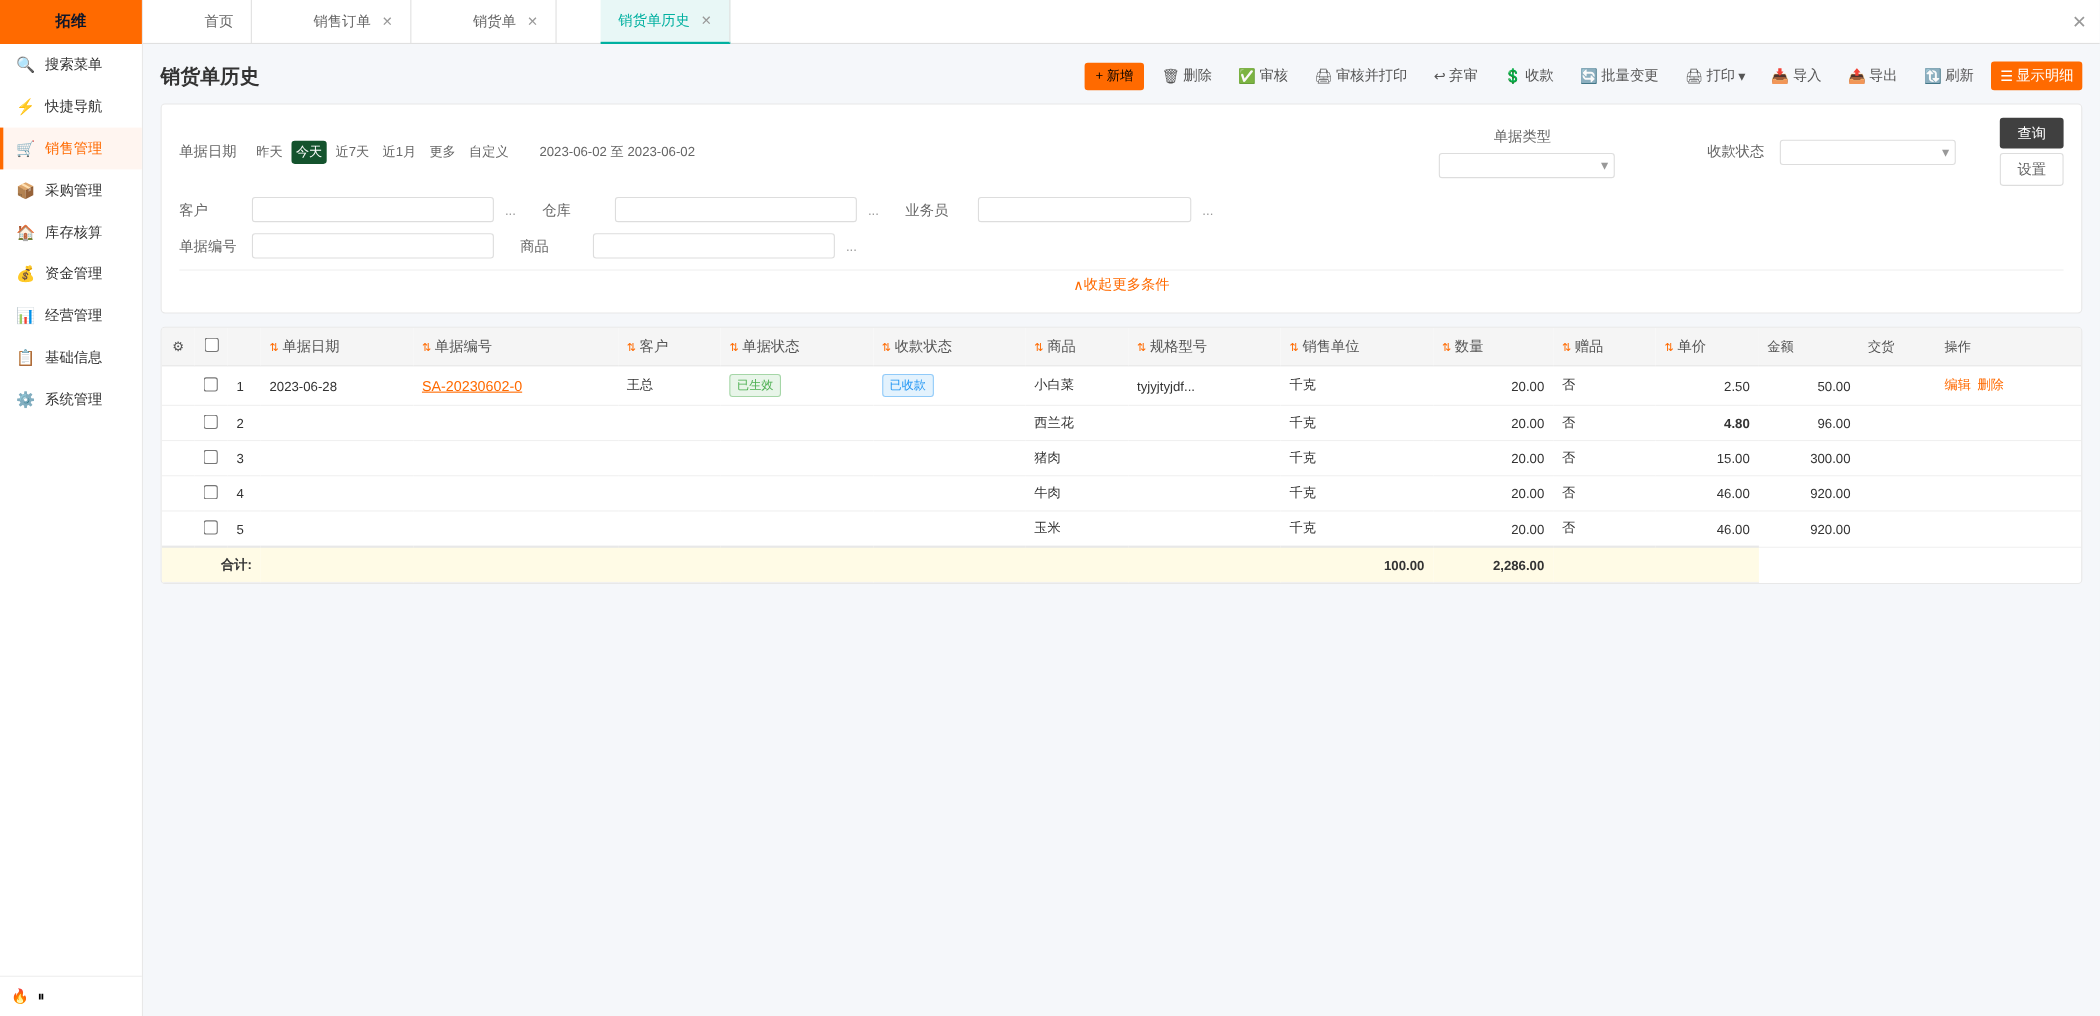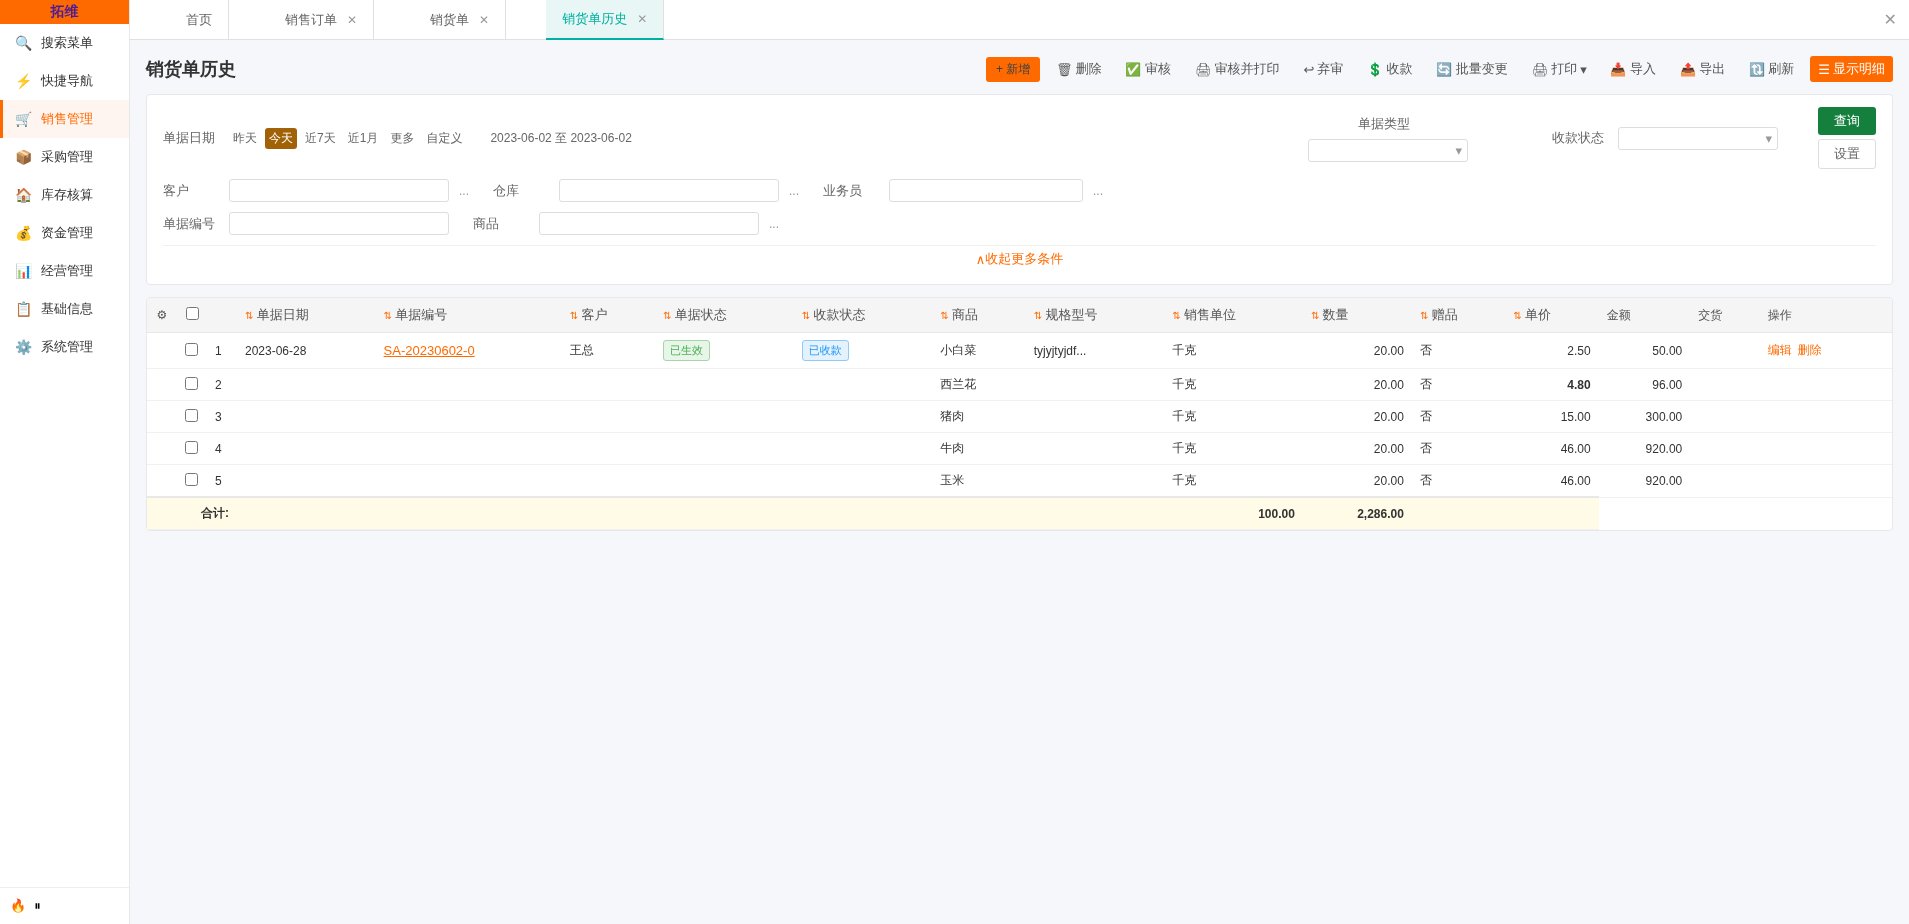--- a/index.html
+++ b/index.html
@@ -1,20 +1,20 @@
 <!DOCTYPE html>
 <html><head>
   <meta charset="utf-8">
   <style>
     * { box-sizing: border-box; margin: 0; padding: 0; font-family: 'Microsoft YaHei', Arial, sans-serif; font-size: 13px; }
     body { display: flex; height: 924px; overflow: hidden; background: #f5f5f5; }
 
     
     .sidebar { width: 130px; background: #fff; border-right: 1px solid #e8e8e8; display: flex; flex-direction: column; height: 100%; }
-    .sidebar-logo { height: 24px; background: #ff6a00; display: flex; align-items: center; justify-content: center; color: #4c1d95; font-size: 14px; font-weight: bold; }
+    .sidebar-logo { height: 40px; background: #ff6a00; display: flex; align-items: center; justify-content: center; color: #0f172a; font-size: 14px; font-weight: bold; }
     .sidebar-item { display: flex; align-items: center; padding: 10px 12px; cursor: pointer; color: #333; gap: 8px; border-left: 3px solid transparent; }
     .sidebar-item.active { color: #ff6a00; border-left-color: #ff6a00; background: #fff5f0; }
     .sidebar-icon { width: 18px; height: 18px; display: inline-flex; align-items: center; justify-content: center; font-size: 14px; }
     .sidebar-bottom { margin-top: auto; padding: 10px; display: flex; gap: 8px; border-top: 1px solid #eee; }
 
     
     .main { flex: 1; display: flex; flex-direction: column; overflow: hidden; }
 
     
     .tab-bar { display: flex; background: #fff; border-bottom: 1px solid #e0e0e0; height: 40px; align-items: center; padding-left: 0; }
@@ -23,41 +23,41 @@
     .tab-close { font-size: 12px; color: #999; cursor: pointer; margin-left: 4px; }
 
     
     .page-content { flex: 1; overflow-y: auto; padding: 16px; background: #f5f7fa; }
 
     
     .page-title-bar { display: flex; align-items: center; justify-content: space-between; margin-bottom: 12px; }
     .page-title { font-size: 18px; font-weight: bold; color: #333; }
     .toolbar { display: flex; align-items: center; gap: 8px; flex-wrap: wrap; }
     .toolbar-btn { display: flex; align-items: center; gap: 3px; padding: 4px 8px; cursor: pointer; color: #555; font-size: 12px; border: none; background: none; }
-    .toolbar-btn-primary { background: #ff6a00; color: #404040; border-radius: 3px; padding: 4px 10px; text-align: right; }
+    .toolbar-btn-primary { background: #ff6a00; color: #000000; border-radius: 3px; padding: 4px 10px; text-align: right; }
 
     
     .filter-area { background: #fff; border: 1px solid #e8e8e8; border-radius: 4px; padding: 12px 16px; margin-bottom: 12px; }
     .filter-row { display: flex; align-items: center; gap: 24px; margin-bottom: 10px; flex-wrap: wrap; }
     .filter-item { display: flex; align-items: center; gap: 6px; }
     .filter-label { color: #666; min-width: 60px; white-space: nowrap; }
     .filter-input { border: 1px solid #ddd; border-radius: 3px; padding: 3px 8px; min-width: 160px; color: #333; background: #fff; }
     .filter-input-wide { min-width: 220px; }
     .filter-select { border: 1px solid #ddd; border-radius: 3px; padding: 3px 24px 3px 8px; color: #333; background: #fff; min-width: 160px; appearance: none; }
     .filter-select-wrap { position: relative; display: inline-block; }
     .filter-select-wrap::after { content: '▾'; position: absolute; right: 6px; top: 50%; transform: translateY(-50%); color: #999; pointer-events: none; }
     .date-shortcuts { display: flex; align-items: center; gap: 4px; }
     .date-shortcut { color: #666; cursor: pointer; font-size: 12px; padding: 2px 4px; }
-    .date-shortcut.active { color: #ff6a00; background: #a16207; color: #fff; border-radius: 3px; }
+    .date-shortcut.active { color: #ff6a00; background: #14532d; color: #fff; border-radius: 3px; }
     .date-range { color: #666; font-size: 12px; }
     .more-conditions { display: flex; align-items: center; justify-content: center; color: #ff6a00; cursor: pointer; font-size: 12px; padding: 4px; border-top: 1px solid #f0f0f0; margin-top: 4px; }
     .dots-btn { color: #999; cursor: pointer; font-size: 12px; margin-left: 4px; }
 
     
-    .query-btn { background: #15803d; color: #fff; border: none; border-radius: 3px; padding: 5px 16px; cursor: pointer; font-size: 13px; }
+    .query-btn { background: #404040; color: #fff; border: none; border-radius: 3px; padding: 5px 16px; cursor: pointer; font-size: 13px; }
     .settings-btn { background: #fff; color: #666; border: 1px solid #ddd; border-radius: 3px; padding: 5px 12px; cursor: pointer; font-size: 13px; margin-top: 4px; display: block; width: 100%; }
 
     
     .table-wrap { background: #fff; border: 1px solid #e8e8e8; border-radius: 4px; overflow-x: auto; }
     table { width: 100%; border-collapse: collapse; min-width: 900px; }
     thead tr { background: #f5f5f5; }
     th { padding: 8px 8px; text-align: left; color: #555; font-weight: normal; border-bottom: 1px solid #e8e8e8; white-space: nowrap; font-size: 12px; }
     td { padding: 7px 8px; color: #333; border-bottom: 1px solid #f0f0f0; font-size: 12px; }
     .sort-icon { color: #ff6a00; font-size: 10px; }
     .badge { display: inline-block; padding: 2px 6px; border-radius: 3px; font-size: 11px; }

